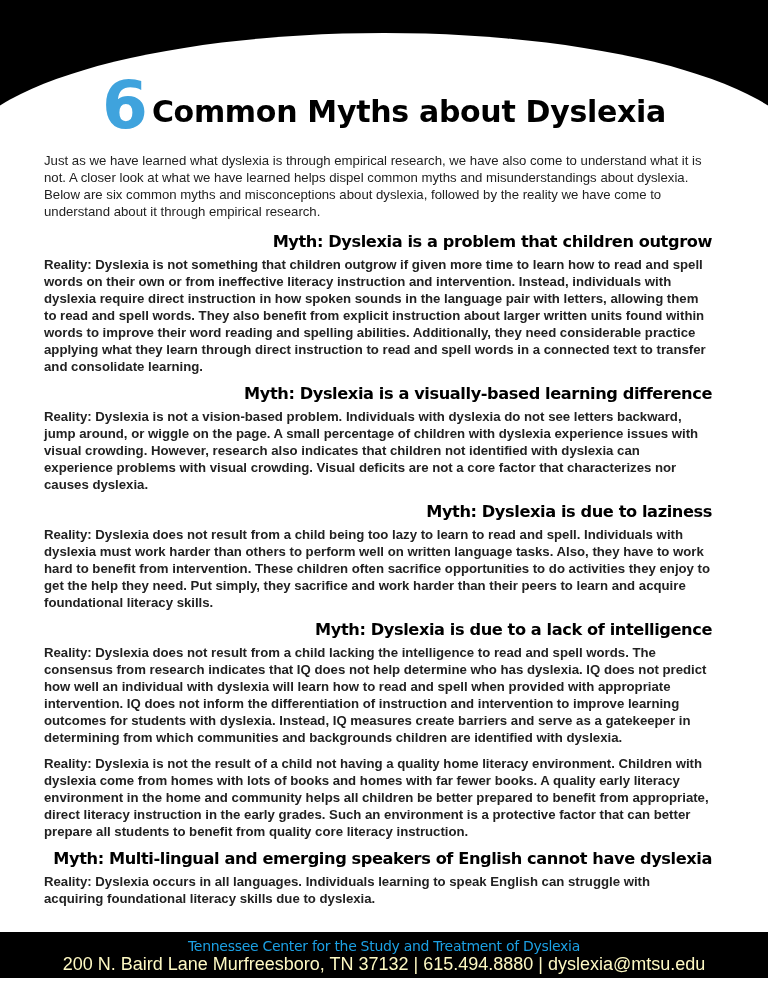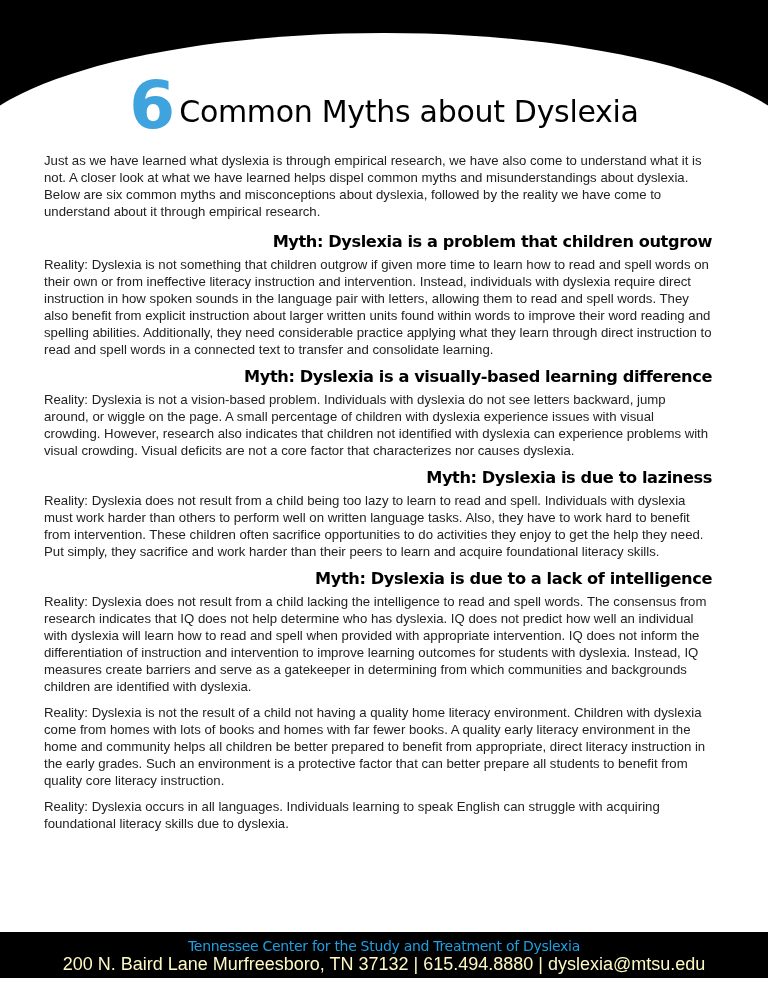--- a/index.html
+++ b/index.html
@@ -18,36 +18,36 @@
   }
   .title-wrap {
     position: absolute; left: 0; top: 78px; width: 768px;
     display: flex; justify-content: center; align-items: flex-end;
   }
   .title-num {
     color: #3fa3dd; font-weight: 700; font-size: 66px; line-height: 56px;
     font-family: "DejaVu Sans", sans-serif; margin-right: 6px; letter-spacing: -2px;
   }
   .title-text {
-    color: #000; font-weight: 400; font-size: 30px; line-height: 36px;
+    color: #000; font-weight: 700; font-size: 30px; line-height: 36px;
     font-family: "DejaVu Sans", sans-serif; letter-spacing: -0.3px; padding-bottom: 4px;
   }
   .content {
     position: absolute; left: 44px; top: 152px; width: 668px;
   }
   .intro {
     font-size: 13.2px; line-height: 17px; margin: 0 0 12px 0; color: #222;
   }
   .myth { margin: 0 0 9px 0; }
   .myth h2 {
     margin: 0 0 4px 0; font-size: 16.2px; line-height: 20px; font-weight: 700; color: #000;
     font-family: "DejaVu Sans", sans-serif; letter-spacing: -0.4px; text-align: right;
   }
   .myth p {
-    margin: 0; font-size: 13.2px; line-height: 17px; color: #222;
+    margin: 0; font-size: 13.2px; line-height: 17px; color: #222; font-weight: bold;
   }
   .footer {
     position: absolute; left: 0; top: 932px; width: 768px; height: 46px;
     background: #000; text-align: center;
   }
   .footer-org {
     color: #1ca0e3; font-size: 14px; line-height: 18px; margin-top: 5px;
     font-family: "DejaVu Sans", sans-serif; letter-spacing: -0.3px;
   }
   .footer-contact {
@@ -81,20 +81,21 @@
     <p>Reality: Dyslexia does not result from a child being too lazy to learn to read and spell. Individuals with dyslexia must work harder than others to perform well on written language tasks. Also, they have to work hard to benefit from intervention. These children often sacrifice opportunities to do activities they enjoy to get the help they need. Put simply, they sacrifice and work harder than their peers to learn and acquire foundational literacy skills.</p>
   </div>
   <div class="myth">
     <h2>Myth: Dyslexia is due to a lack of intelligence</h2>
     <p>Reality: Dyslexia does not result from a child lacking the intelligence to read and spell words. The consensus from research indicates that IQ does not help determine who has dyslexia. IQ does not predict how well an individual with dyslexia will learn how to read and spell when provided with appropriate intervention. IQ does not inform the differentiation of instruction and intervention to improve learning outcomes for students with dyslexia. Instead, IQ measures create barriers and serve as a gatekeeper in determining from which communities and backgrounds children are identified with dyslexia.</p>
   </div>
   <div class="myth">
     <p>Reality: Dyslexia is not the result of a child not having a quality home literacy environment. Children with dyslexia come from homes with lots of books and homes with far fewer books. A quality early literacy environment in the home and community helps all children be better prepared to benefit from appropriate, direct literacy instruction in the early grades. Such an environment is a protective factor that can better prepare all students to benefit from quality core literacy instruction.</p>
   </div>
   <div class="myth">
+    <h2>Myth: Multi-lingual and emerging speakers of English cannot have dyslexia</h2>
     <p>Reality: Dyslexia occurs in all languages. Individuals learning to speak English can struggle with acquiring foundational literacy skills due to dyslexia.</p>
   </div>
 </div>
 
 <div class="footer">
   <div class="footer-org">Tennessee Center for the Study and Treatment of Dyslexia</div>
   <div class="footer-contact">200 N. Baird Lane Murfreesboro, TN 37132 | 615.494.8880 | dyslexia@mtsu.edu</div>
 </div>
 
 </body></html>

